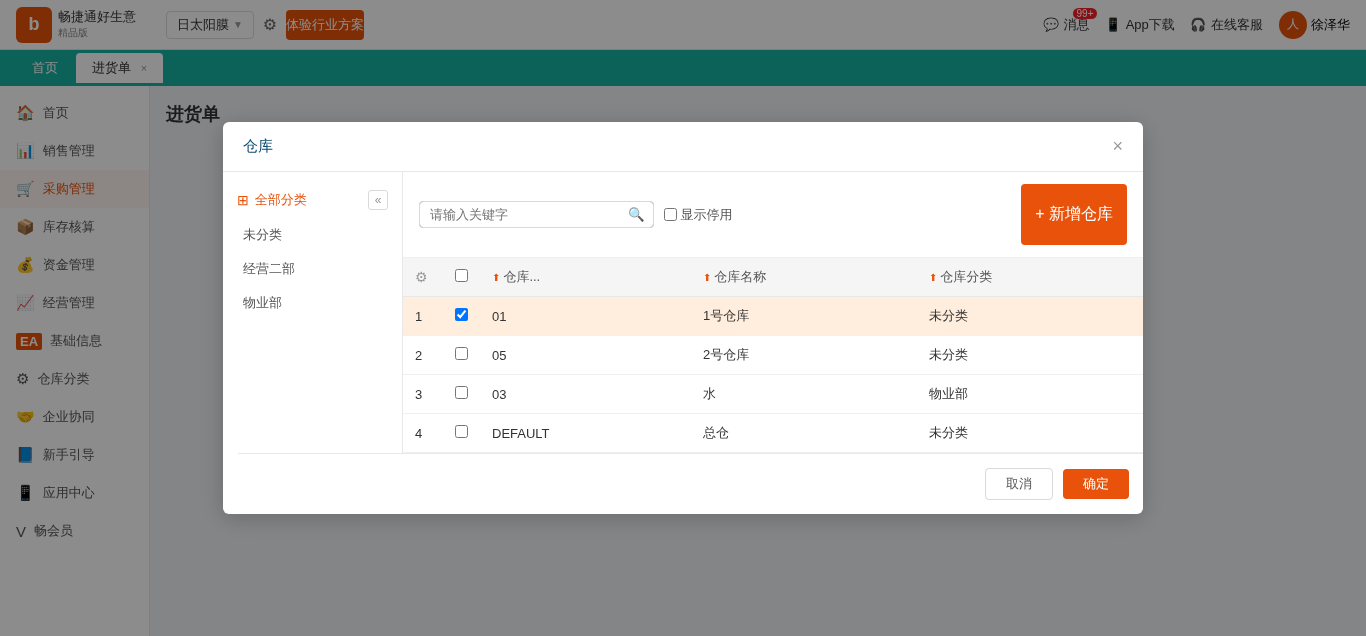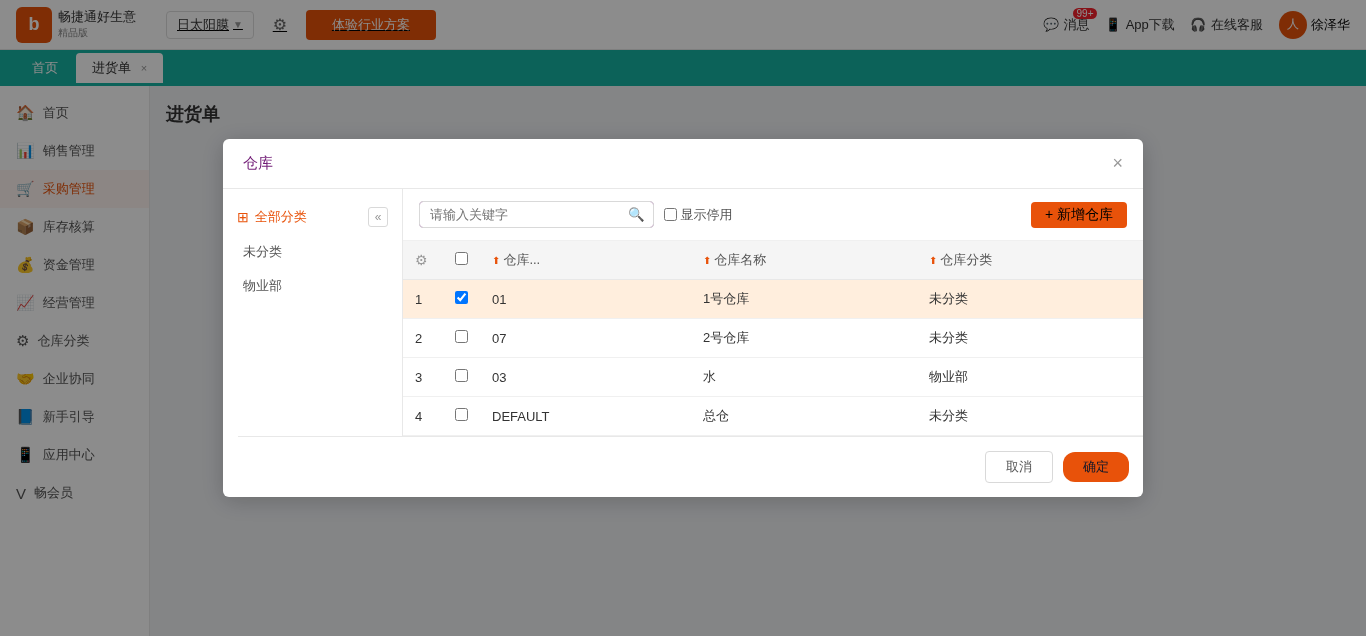--- a/index.html
+++ b/index.html
@@ -28,38 +28,36 @@
       display: flex; align-items: center; justify-content: center;
       color: #fff; font-weight: bold; font-size: 18px;
       margin-right: 6px;
     }
     .logo-text { font-size: 13px; color: #333; line-height: 1.3; }
     .logo-badge { font-size: 10px; color: #888; }
     .header-center {
       flex: 1;
       display: flex;
       align-items: center;
-      gap: 10px;
-      text-decoration: underline;
     }
     .store-selector {
       display: flex; align-items: center; gap: 4px;
       border: 1px solid #ddd; border-radius: 4px;
       padding: 4px 10px; cursor: pointer; background: #fff;
       font-size: 13px; color: #333;
     }
     .chevron-down { font-size: 10px; color: #999; }
     .gear-btn {
       width: 32px; height: 32px;
       display: flex; align-items: center; justify-content: center;
       cursor: pointer; color: #666; font-size: 16px;
     }
     .trial-btn {
       background: #e8520a; color: #fff; border: none;
-      border-radius: 4px; padding: 6px 26px; cursor: pointer;
+      border-radius: 4px; padding: 6px 0; cursor: pointer;
       font-size: 13px;
     }
     .header-right {
       display: flex; align-items: center; gap: 16px;
     }
     .header-action {
       display: flex; align-items: center; gap: 4px;
       cursor: pointer; color: #333; font-size: 13px;
       position: relative;
     }
@@ -131,21 +129,21 @@
       max-height: 580px;
       display: flex;
       flex-direction: column;
       box-shadow: 0 4px 24px rgba(0,0,0,0.2);
     }
     .modal-header {
       display: flex; align-items: center; justify-content: space-between;
       padding: 14px 20px;
       border-bottom: 1px solid #e8e8e8;
     }
-    .modal-title { font-size: 15px; font-weight: 500; color: #701a75; }
+    .modal-title { font-size: 15px; font-weight: 500; color: #0c4a6e; }
     .modal-close { cursor: pointer; color: #999; font-size: 18px; }
     .modal-body { display: flex; flex: 1; overflow: hidden; }
 
     
     .category-panel {
       width: 180px;
       border-right: 1px solid #e8e8e8;
       padding: 10px 0;
       overflow-y: auto;
     }
@@ -190,23 +188,23 @@
     .search-icon-btn {
       padding: 5px 8px; background: #fff;
       border: none; cursor: pointer; color: #999;
     }
     .show-disabled {
       display: flex; align-items: center; gap: 4px; color: #555; font-size: 13px;
     }
     .checkbox-input { cursor: pointer; }
     .add-btn {
       margin-left: auto;
-      background: #e8520a; color: #000000;
+      background: #e8520a; color: #ffffff;
       border: none; border-radius: 4px;
-      padding: 4px 14px; cursor: pointer; font-size: 14px;
+      padding: 20px 14px; cursor: pointer; font-size: 16px;
       white-space: nowrap;
     }
 
     
     .table-wrapper { flex: 1; overflow: auto; }
     table { width: 100%; border-collapse: collapse; }
     thead { background: #f5f5f5; position: sticky; top: 0; }
     th {
       padding: 10px 12px; text-align: left;
       font-weight: 500; color: #555; font-size: 13px;
@@ -252,22 +250,22 @@
       border-top: 1px solid #e8e8e8;
       display: flex; align-items: center; justify-content: flex-end;
       gap: 10px;
       margin-left: 15px;
     }
     .cancel-btn {
       padding: 6px 20px; border: 1px solid #d9d9d9; border-radius: 4px;
       background: #fff; cursor: pointer; font-size: 13px; color: #555;
     }
     .confirm-btn {
-      padding: 6px 20px; border: none; border-radius: 12px;
-      background: #e8520a; color: #0f172a; cursor: pointer; font-size: 13px;
+      padding: 6px 20px; border: none; border-radius: 4px;
+      background: #e8520a; color: #ffffff; cursor: pointer; font-size: 13px;
     }
   </style>
 </head>
 <body>
 
 <div class="top-header">
   <div class="logo-area">
     <div class="logo-icon">b</div>
     <div>
       <div class="logo-text">畅捷通好生意</div>
@@ -332,20 +330,24 @@
       <span class="sidebar-icon">📦</span>
       <span>库存核算</span>
     </div>
     <div class="sidebar-item">
       <span class="sidebar-icon">💰</span>
       <span>资金管理</span>
     </div>
     <div class="sidebar-item">
       <span class="sidebar-icon">📈</span>
       <span>经营管理</span>
+    </div>
+    <div class="sidebar-item">
+      <span class="sidebar-icon" style="font-style:normal;font-weight:bold;font-size:13px;background:#e8520a;color:#fff;padding:1px 4px;border-radius:2px;">EA</span>
+      <span>基础信息</span>
     </div>
     <div class="sidebar-item">
       <span class="sidebar-icon">⚙</span>
       <span>仓库分类</span>
     </div>
     <div class="sidebar-item">
       <span class="sidebar-icon">🤝</span>
       <span>企业协同</span>
     </div>
     <div class="sidebar-item">
@@ -377,20 +379,21 @@
 
     <div class="modal-body">
 
       <div class="category-panel">
         <div class="category-header">
           <span class="category-header-icon">⊞</span>
           <span>全部分类</span>
           <div class="collapse-btn">«</div>
         </div>
         <div class="category-item">未分类</div>
+        <div class="category-item">经营二部</div>
         <div class="category-item">物业部</div>
       </div>
 
       <div class="table-panel">
 
         <div class="table-toolbar">
           <div class="search-box">
             <input class="search-input" type="text" placeholder="请输入关键字" style="">
             <button class="search-icon-btn">🔍</button>
           </div>
@@ -416,21 +419,21 @@
             <tr class="selected">
       <td>1</td>
       <td><input type="checkbox" checked="" style=""></td>
       <td>01</td>
       <td>1号仓库</td>
       <td>未分类</td>
     </tr>
                 <tr>
       <td>2</td>
       <td><input type="checkbox" style=""></td>
-      <td>07</td>
+      <td>05</td>
       <td>2号仓库</td>
       <td>未分类</td>
     </tr>
                 <tr>
       <td>3</td>
       <td><input type="checkbox" style=""></td>
       <td>03</td>
       <td>水</td>
       <td>物业部</td>
     </tr>

